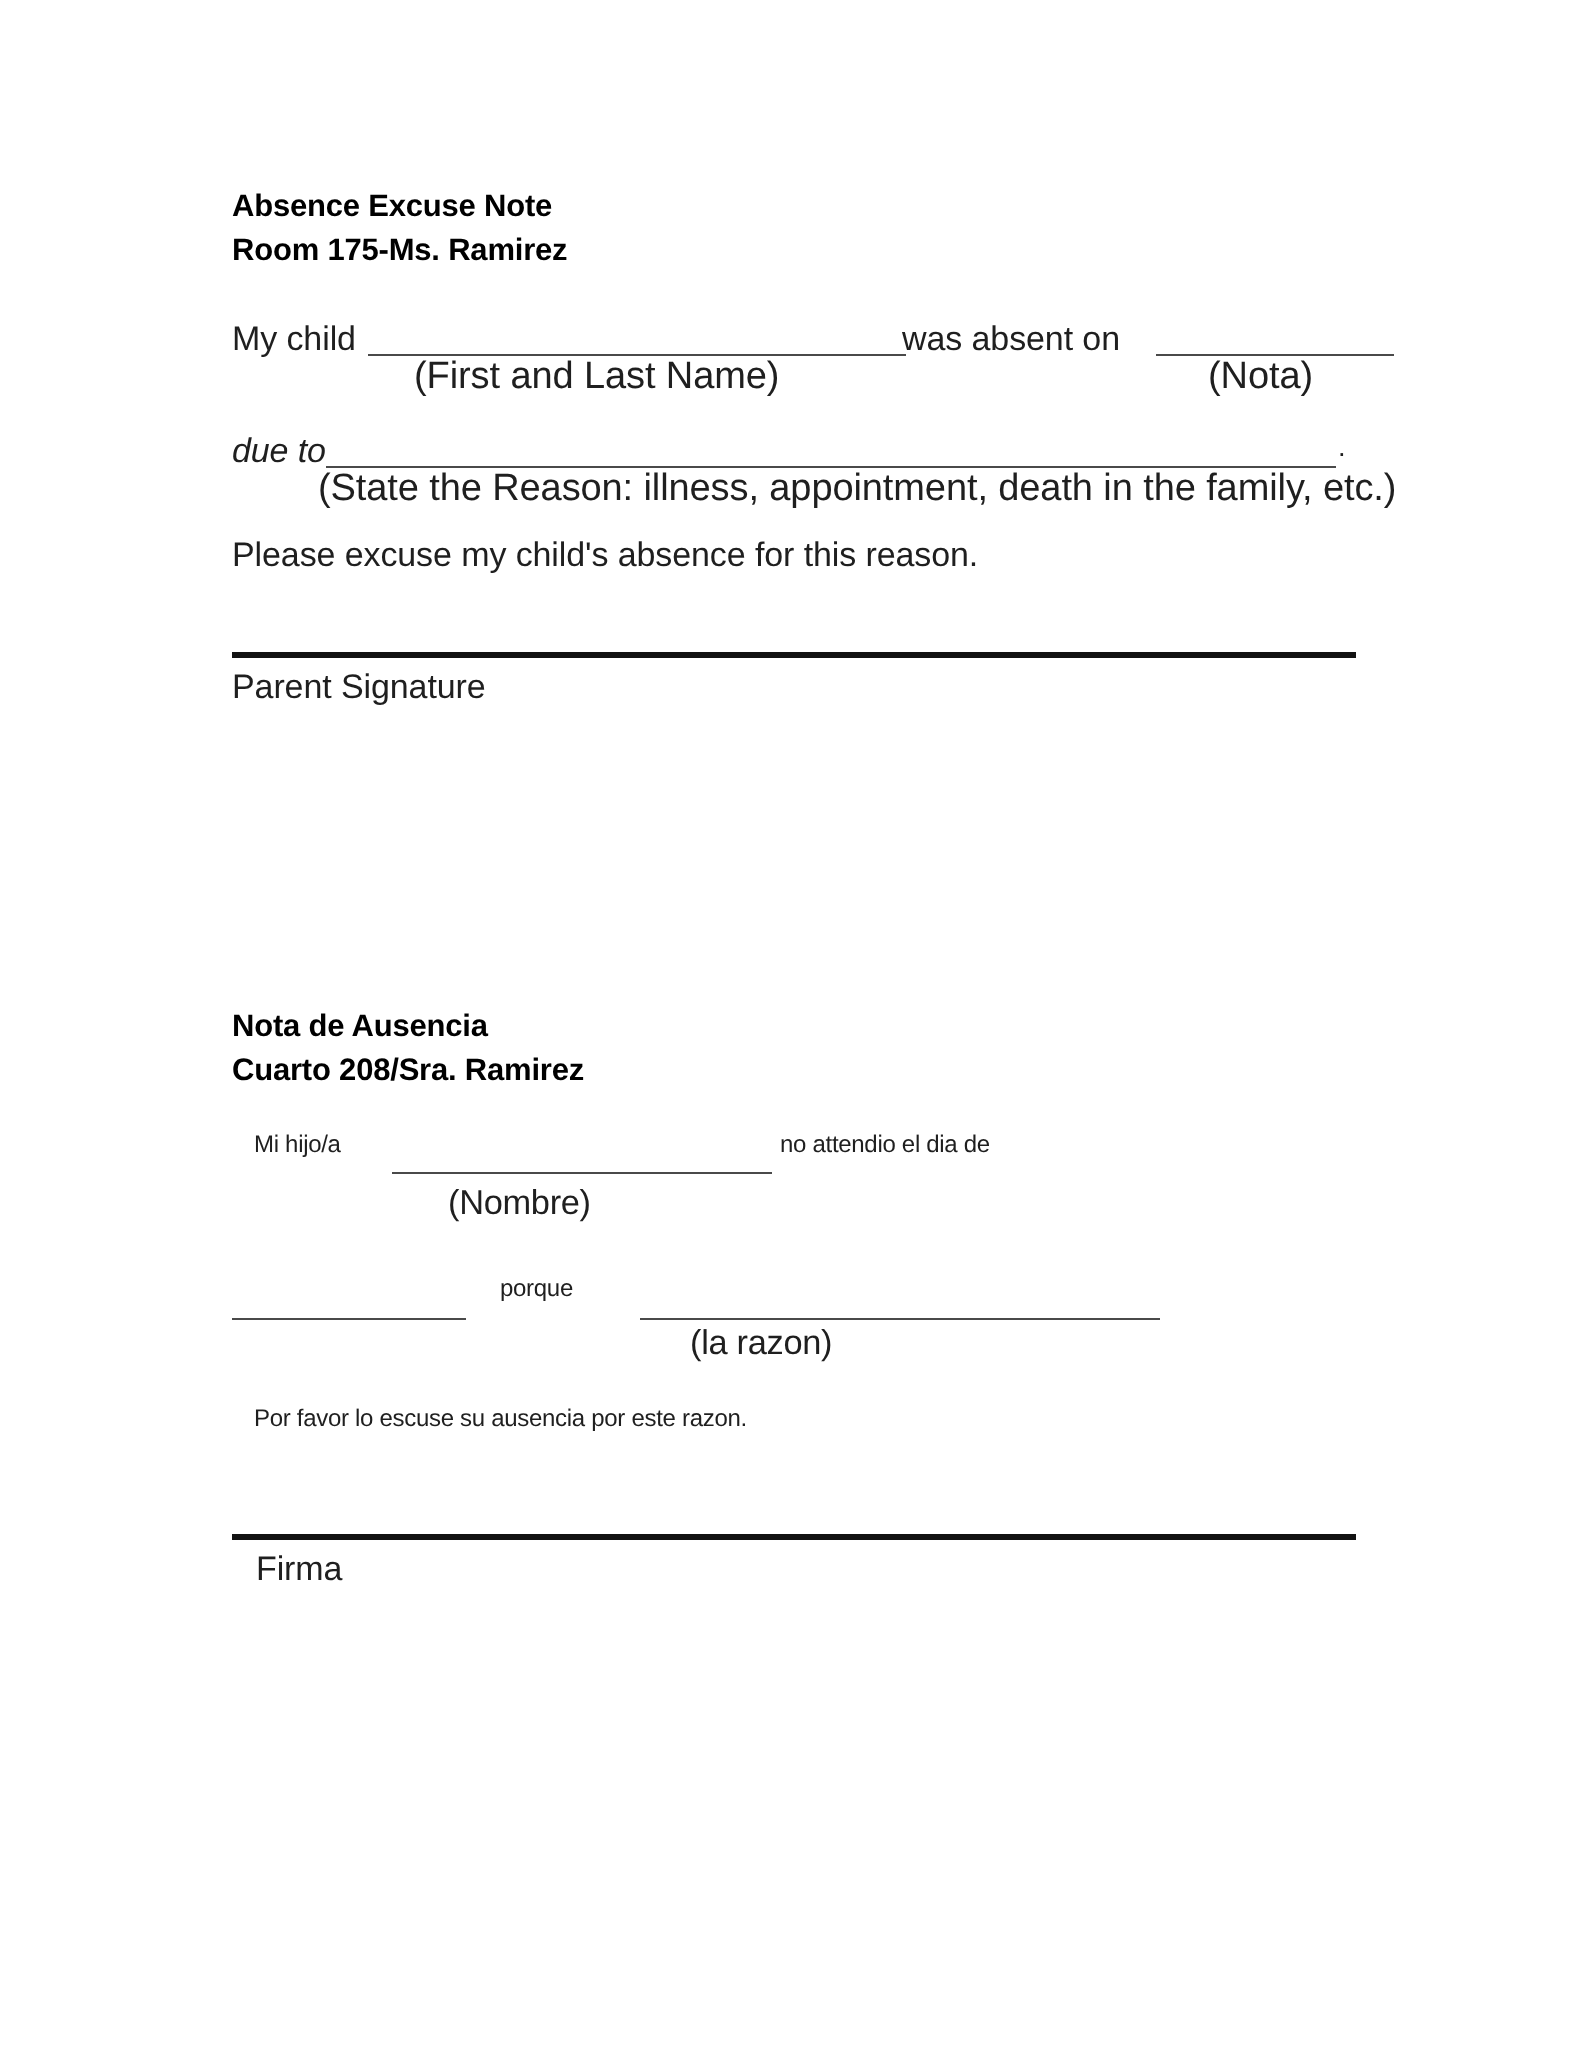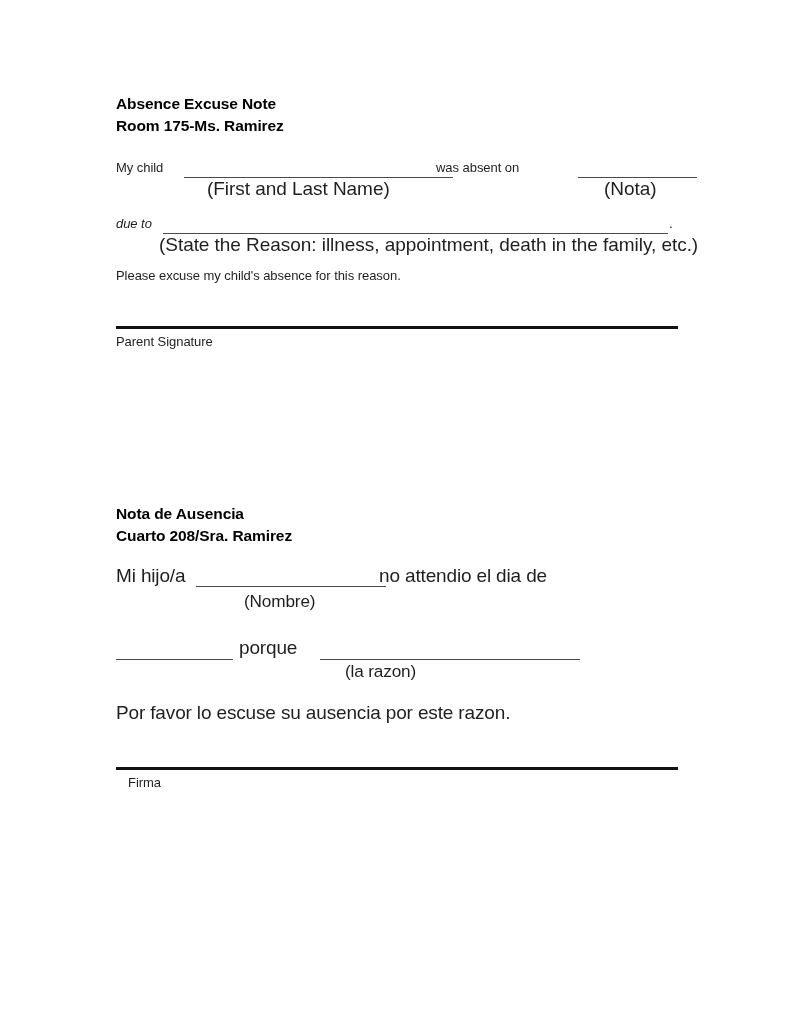--- a/index.html
+++ b/index.html
@@ -21,29 +21,30 @@
   .abs { position: absolute; white-space: nowrap; }
 
   .hdr {
     font-weight: bold;
     font-size: 15.5px;
     letter-spacing: -0.1px;
     color: #000;
   }
 
   .body-en {
-    font-size: 13px;
+    font-size: 17px;
     color: #1f1f1f;
     letter-spacing: -0.05px;
   }
 
   .body-es {
-    font-size: 19px;
+    font-size: 12px;
     color: #1f1f1f;
     letter-spacing: -0.15px;
+    margin-left: 11px;
   }
 
   .sub-en {
     font-size: 19px;
     color: #1f1f1f;
     letter-spacing: -0.05px;
   }
 
   .sub-es {
     font-size: 17.2px;
@@ -79,21 +80,21 @@
   <section>
 
     <div class="abs hdr" style="left:116px; top:95px;">Absence Excuse Note</div>
 
     <div class="abs hdr" style="left:116px; top:117px;">Room 175-Ms. Ramirez</div>
 
     <div class="abs body-en" style="left:116px; top:160px;">My child</div>
 
     <div class="blank" style="left:184px; top:177px; width:269px;"></div>
 
-    <div class="abs body-en" style="left:436px; top:160px;">was absent on</div>
+    <div class="abs body-en" style="left:451px; top:160px;">was absent on</div>
 
     <div class="blank" style="left:578px; top:177px; width:119px;"></div>
 
     <div class="abs sub-en" style="left:207px; top:178px;">(First and Last Name)</div>
 
     <div class="abs sub-en" style="left:604px; top:178px;">(Nota)</div>
 
     <div class="abs body-en" style="left:116px; top:216px;font-style:italic;">due to</div>
 
     <div class="blank" style="left:163px; top:233px; width:505px;"></div>
@@ -115,21 +116,21 @@
     <div class="abs hdr" style="left:116px; top:505px;">Nota de Ausencia</div>
 
     <div class="abs hdr" style="left:116px; top:527px;">Cuarto 208/Sra. Ramirez</div>
 
     <div class="abs body-es" style="left:116px; top:565px;">Mi hijo/a</div>
 
     <div class="blank" style="left:196px; top:586px; width:190px;"></div>
 
     <div class="abs body-es" style="left:379px; top:565px;">no attendio el dia de</div>
 
-    <div class="abs sub-es" style="left:224px; top:591px;margin-left:20px;">(Nombre)</div>
+    <div class="abs sub-es" style="left:224px; top:591px;">(Nombre)</div>
 
     <div class="blank" style="left:116px; top:659px; width:117px;"></div>
 
     <div class="abs body-es" style="left:239px; top:637px;">porque</div>
 
     <div class="blank" style="left:320px; top:659px; width:260px;"></div>
 
     <div class="abs sub-es" style="left:345px; top:661px;">(la razon)</div>
 
     <div class="abs body-es" style="left:116px; top:702px;">Por favor lo escuse su ausencia por este razon.</div>

